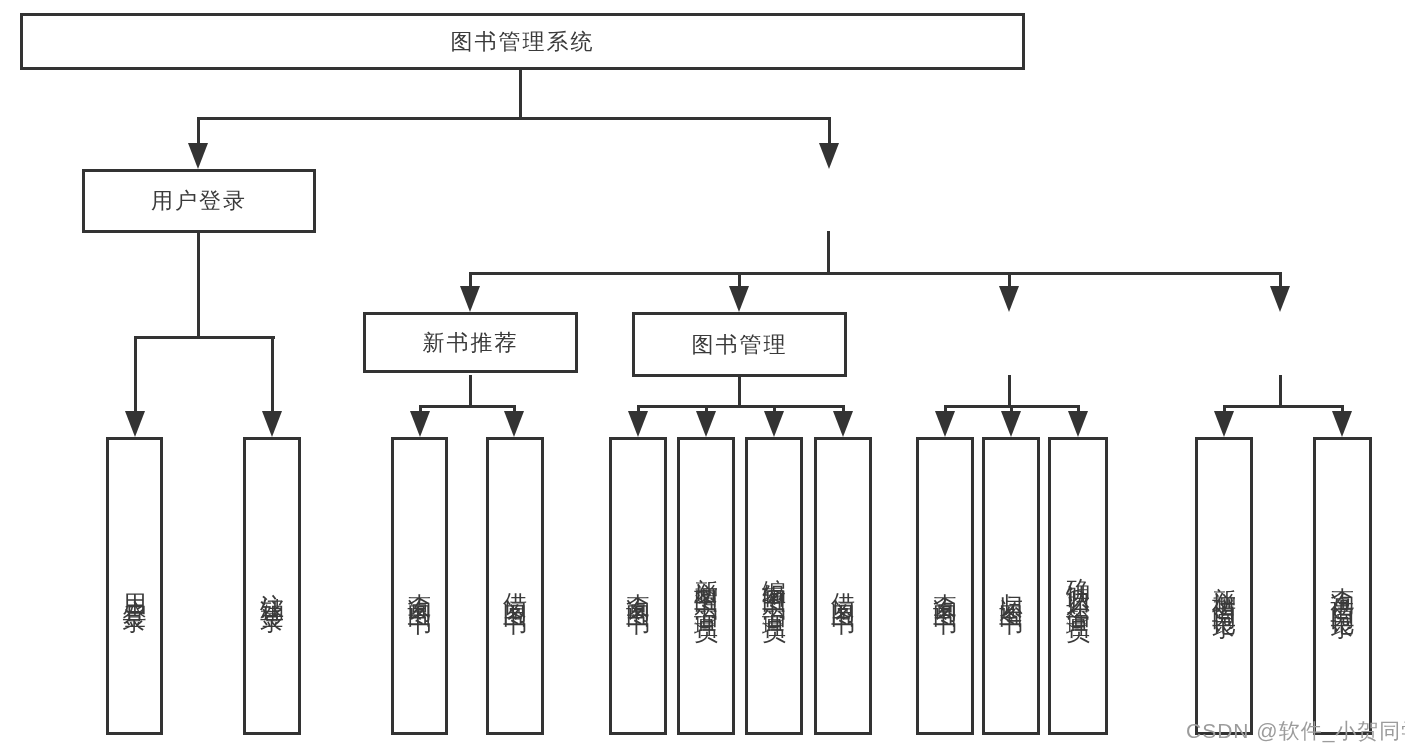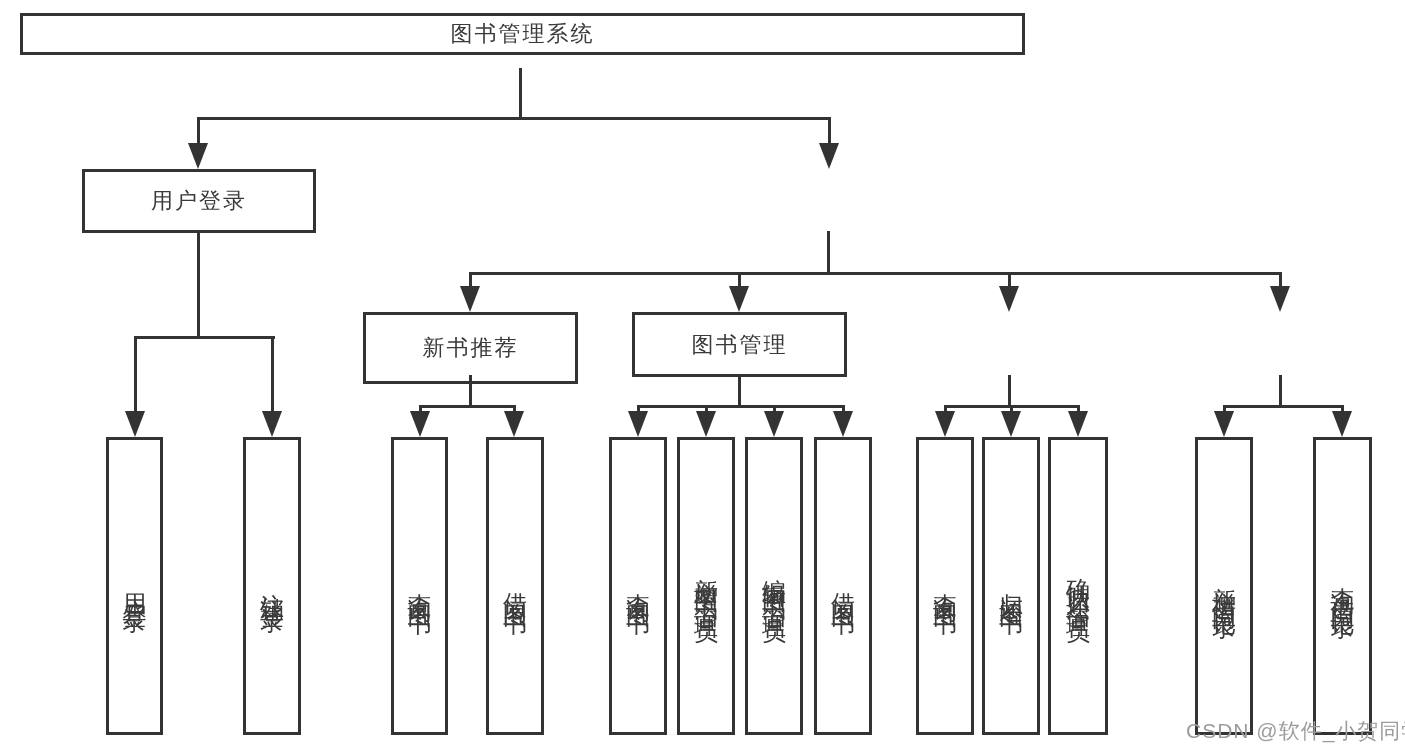--- a/index.html
+++ b/index.html
@@ -33,25 +33,25 @@
     position:absolute;left:1186px;top:717px;
     color:var(--watermark,#9c9c9c);
     font-size:21px;letter-spacing:1px;white-space:nowrap;z-index:5;
   }
 </style>
 </head>
 <body>
 
 <div class="canvas">
 
-  <div class="box h" style="left:20px;top:13px;width:1005px;height:42px">图书管理系统</div>
+  <div class="box h" style="left:20px;top:13px;width:1005px;height:57px">图书管理系统</div>
 
   <div class="box h" style="left:82px;top:169px;width:234px;height:64px">用户登录</div>
 
-  <div class="box h" style="left:363px;top:312px;width:215px;height:72px">新书推荐</div>
+  <div class="box h" style="left:363px;top:312px;width:215px;height:61px">新书推荐</div>
   <div class="box h" style="left:632px;top:312px;width:215px;height:65px">图书管理</div>
 
   <div class="box v" style="left:106px;top:437px;width:57px;height:298px">用户登录</div>
   <div class="box v" style="left:243px;top:437px;width:58px;height:298px">注销登录</div>
 
   <div class="box v" style="left:391px;top:437px;width:57px;height:298px">查询图书</div>
   <div class="box v" style="left:486px;top:437px;width:58px;height:298px">借阅图书</div>
 
   <div class="box v" style="left:609px;top:437px;width:58px;height:298px">查询图书</div>
   <div class="box v" style="left:677px;top:437px;width:58px;height:298px">新增图书（管理员）</div>

